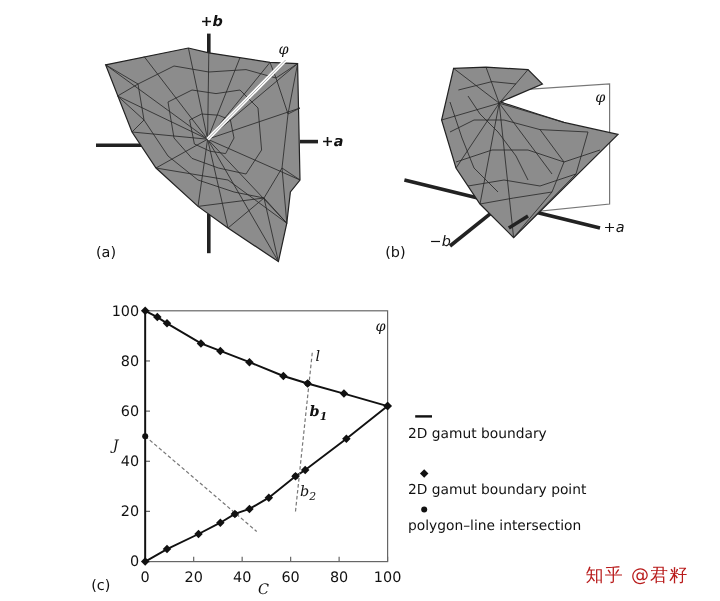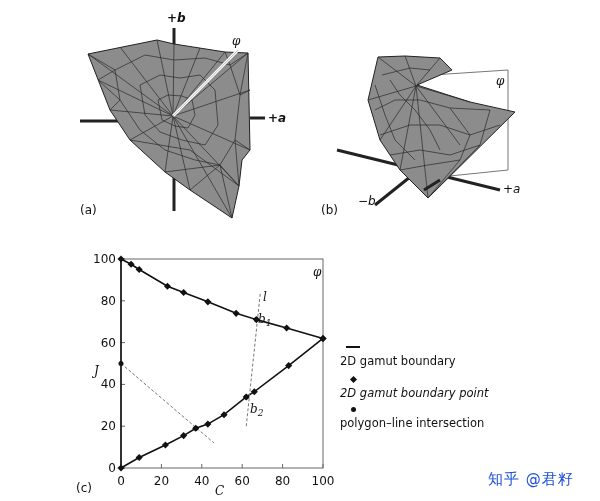--- a/index.html
+++ b/index.html
@@ -4,21 +4,21 @@
 <style>
   html, body { margin:0; padding:0; background:#ffffff; }
   body { width:600px; height:501px; position:relative; overflow:hidden; font-family:"DejaVu Sans", sans-serif; color:#111; }
   .panel { position:absolute; }
   .lbl { position:absolute; font-family:"DejaVu Sans", sans-serif; font-size:12px; color:#111; white-space:nowrap; }
   .ital { font-style:italic; font-family:"DejaVu Serif", serif; }
   svg text { font-family:"DejaVu Sans", sans-serif; }
   .legend { position:absolute; left:340px; top:340px; font-size:11.5px; line-height:14px; color:#111; }
   .leg-row { display:flex; align-items:flex-start;flex-direction:column; }
   .leg-sym { width:26px; display:flex; justify-content:center; align-items:center; height:14px; }
-  .watermark { position:absolute; left:488px; top:470px; font-size:15px; color:#1d4ed8; letter-spacing:1px; }
+  .watermark { position:absolute; left:488px; top:470px; font-size:15px; color:#b91c1c; letter-spacing:1px; }
 </style>
 </head>
 <body>
 
 <div class="panel" style="left:70px; top:0; width:240px; height:230px;">
   <svg width="240" height="230">
 
     <line x1="10" y1="121" x2="50" y2="121" stroke="#222" stroke-width="3"></line>
     <line x1="180" y1="118" x2="195" y2="118" stroke="#222" stroke-width="3"></line>
     <line x1="104" y1="28" x2="104" y2="48" stroke="#222" stroke-width="3"></line>
@@ -152,36 +152,36 @@
       <polyline points="121,363.5 213.92000000000002,442.92" fill="none" stroke="#777" stroke-width="1" stroke-dasharray="3,2"></polyline>
       <polyline points="246.24,426.2 260.38,292.44" fill="none" stroke="#777" stroke-width="1" stroke-dasharray="3,2"></polyline>
       <circle cx="256.34000000000003" cy="319.61" r="2.5" fill="#111"></circle>
       <circle cx="246.24" cy="396.94" r="2.5" fill="#111"></circle>
       <circle cx="121" cy="363.5" r="2.5" fill="#111"></circle>
       <circle cx="195.74" cy="428.29" r="2.5" fill="#111"></circle>
     </svg>
   <span class="lbl" style="left:76px; top:481px;">(c)</span>
   <span class="lbl ital" style="left:313px; top:265px;">φ</span>
   <span class="lbl ital" style="left:263px; top:290px;">l</span>
-  <span class="lbl ital" style="left:258px; top:312px;"><span>b</span><sub style="font-size:9px;">1</sub></span>
+  <span class="lbl ital" style="left:258px; top:336px;font-weight:bold;"><span>b</span><sub style="font-size:9px;">1</sub></span>
   <span class="lbl ital" style="left:250px; top:402px;"><span>b</span><sub style="font-size:9px;">2</sub></span>
   <span class="lbl ital" style="left:94px; top:364px;">J</span>
   <span class="lbl ital" style="left:215px; top:484px;">C</span>
 </div>
 
 <div class="legend">
   <div class="leg-row">
     <div class="leg-sym">
         <div style="width:14px;height:2px;background:#111;"></div>
       </div>
     <div>
       <div>2D gamut boundary</div>
     </div>
   </div>
-  <div class="leg-row" style="margin-top:4px;font-style:italic;">
+  <div class="leg-row" style="margin-top:19px;">
     <div class="leg-sym">
         <div style="width:5px;height:5px;background:#111;transform:rotate(45deg);"></div>
       </div>
     <div>2D gamut boundary point</div>
   </div>
   <div class="leg-row" style="margin-top:2px;">
     <div class="leg-sym">
         <div style="width:5px;height:5px;background:#111;border-radius:50%;"></div>
       </div>
     <div>polygon–line intersection</div>

